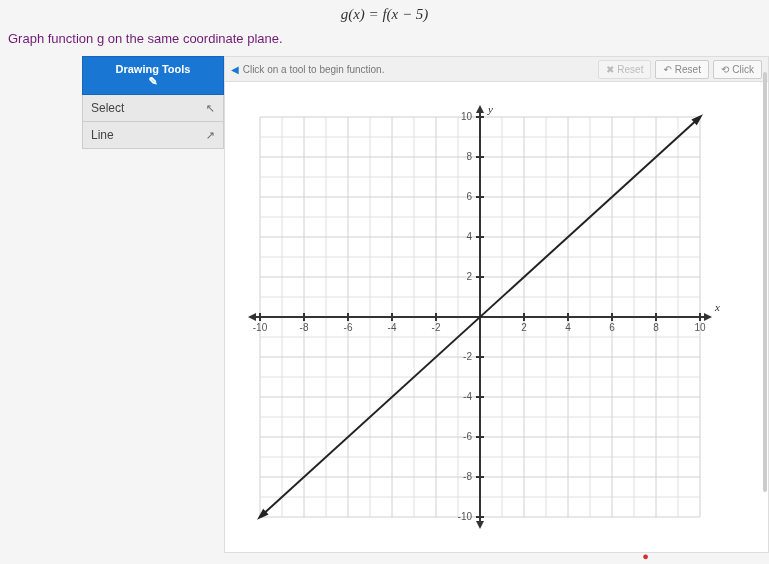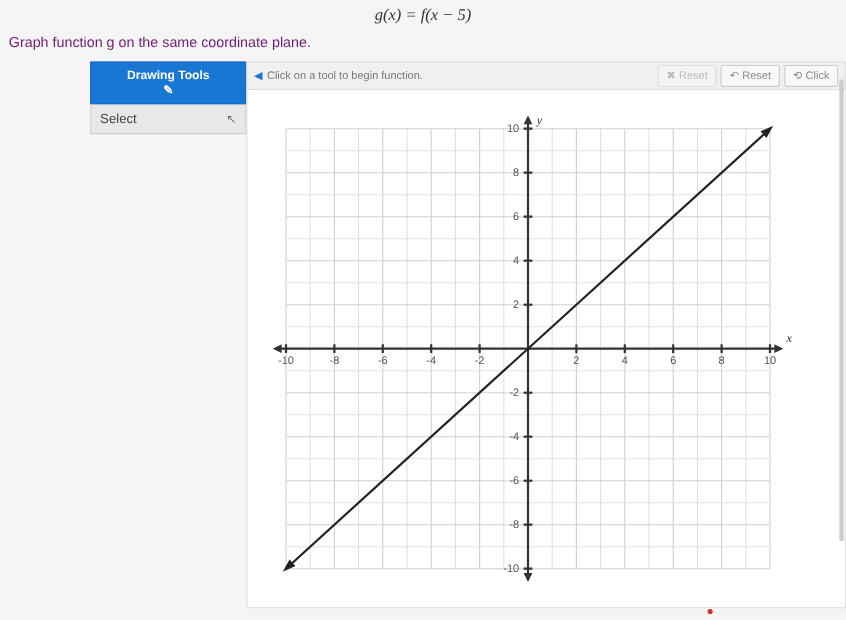--- a/index.html
+++ b/index.html
@@ -139,20 +139,24 @@
 
 <div class="workspace">
   <div class="tools-panel">
     <div class="tools-header">
       <span>Drawing Tools</span>
       <span class="icon">✎</span>
     </div>
     <div class="tool-item">
       <span>Select</span>
       <span class="icon">↖</span>
+    </div>
+    <div class="tool-item">
+      <span>Line</span>
+      <span class="icon">↗</span>
     </div>
   </div>
 
   <div class="canvas-area">
     <div class="toolbar">
       <div class="toolbar-hint">
         <span class="arrow">◀</span>
         <span>Click on a tool to begin function.</span>
       </div>
       <div class="toolbar-btn disabled">

